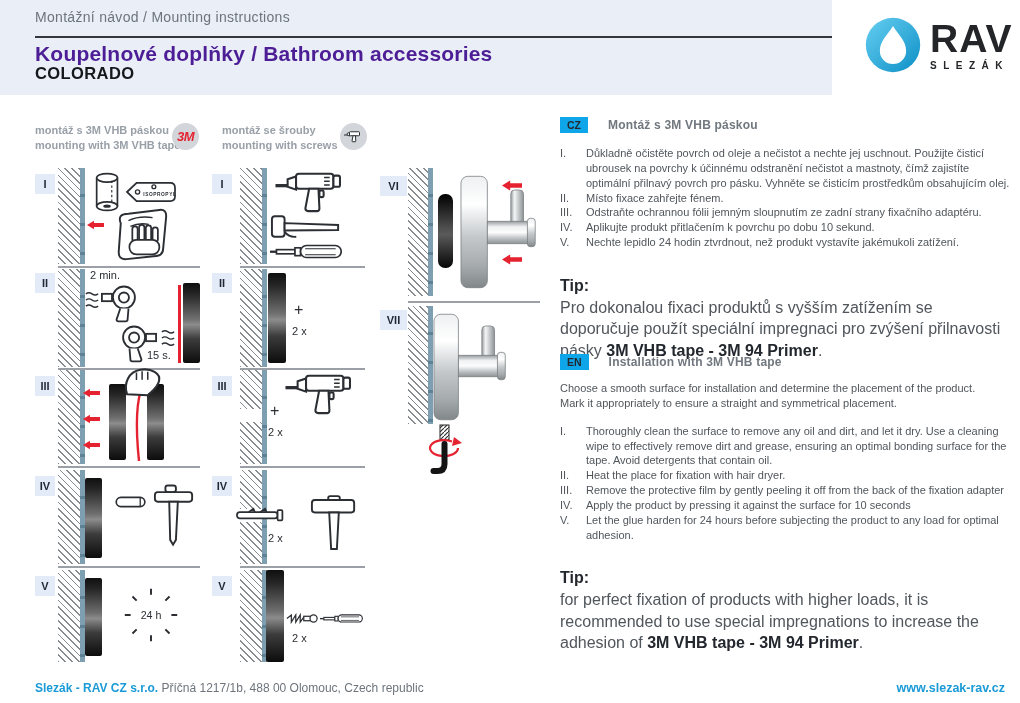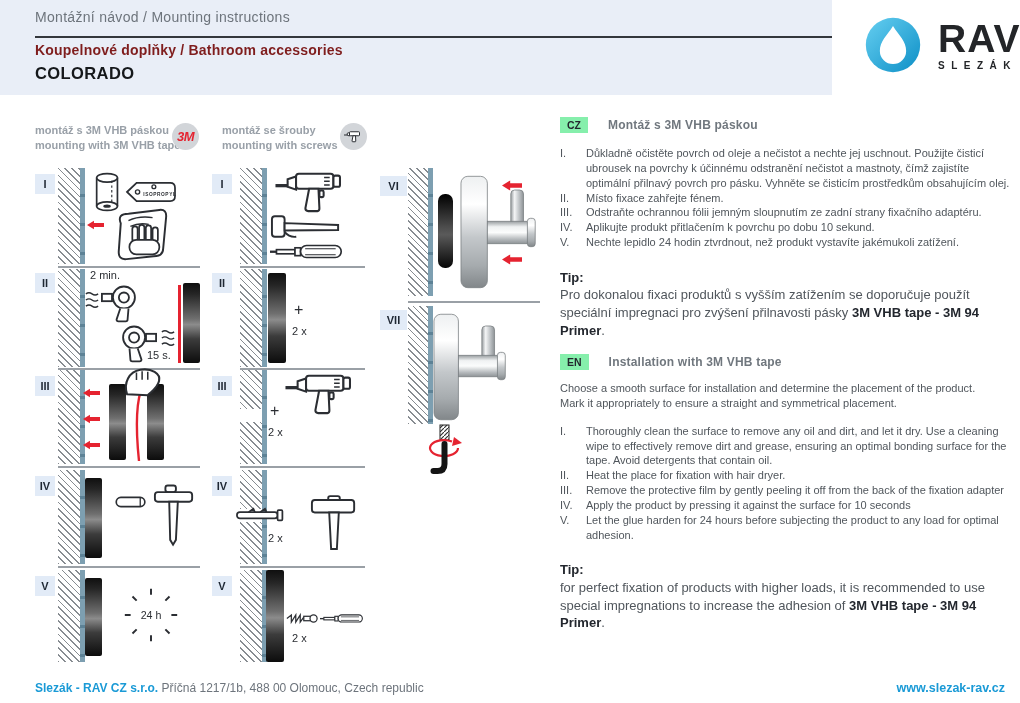--- a/index.html
+++ b/index.html
@@ -2,24 +2,24 @@
 <html><head>
 <meta charset="utf-8">
 <style>
   html,body{margin:0;padding:0;background:#fff;}
   .page{position:relative;width:1020px;height:703px;background:#fff;overflow:hidden;
         font-family:"Liberation Sans",sans-serif;-webkit-font-smoothing:antialiased;}
   
   .hband{position:absolute;left:0;top:0;width:832px;height:95px;background:#e9eef7;}
   .doc-title{position:absolute;left:35px;top:9px;font-size:14px;color:#6d747c;letter-spacing:.3px;text-align:right;}
   .hline{position:absolute;left:35px;top:36px;width:797px;height:2px;background:#33373c;}
-  .prod-title{position:absolute;left:35px;top:42px;font-size:14px;font-weight:700;color:#7f1d1d;letter-spacing:.2px;}
+  .prod-title{position:absolute;left:35px;top:42px;font-size:21px;font-weight:700;color:#4c1d95;letter-spacing:.2px;}
   .prod-name{position:absolute;left:35px;top:64px;font-size:16.5px;font-weight:700;color:#15181b;letter-spacing:.4px;}
   
-  .logo{position:absolute;left:864px;top:16px;display:flex;align-items:center;gap:16px;}
+  .logo{position:absolute;left:864px;top:16px;display:flex;align-items:center;gap:8px;}
   .logo-txt{display:flex;flex-direction:column;line-height:1;}
   .logo-brand{font-size:39px;font-weight:800;color:#232528;letter-spacing:1px;}
   .logo-sub{font-size:10px;font-weight:700;color:#232528;letter-spacing:6.5px;margin-top:3px;}
   
   .mhead{position:absolute;top:123px;font-size:11px;font-weight:600;color:#99a0a8;line-height:1.35;}
   .mcircle{position:absolute;top:123px;width:27px;height:27px;border-radius:50%;background:#d2d5d9;
            display:flex;align-items:center;justify-content:center;}
   .threem{color:#e52330;font-weight:800;font-style:italic;font-size:13px;letter-spacing:-.5px;}
   
   .col{position:absolute;}
@@ -35,28 +35,28 @@
   .sep{position:absolute;height:1.5px;background:#9aa0a6;}
   .illt{position:absolute;font-size:11px;color:#2b2e33;white-space:nowrap;}
   .plus{font-size:16px;}
   .svgi{position:absolute;}
   .disc{position:absolute;border-radius:7px;
         background:linear-gradient(180deg,#000 0%,#4d4d4d 45%,#5a5a5a 55%,#050505 100%);}
   .hole{position:absolute;background:#fff;}
   
   .sect{position:absolute;left:560px;width:452px;}
   .sect-head{display:flex;align-items:center;gap:20px;}
-  .lang-badge{background:#86efac;padding:2px 7px;font-size:10.5px;font-weight:700;color:#23272e;}
+  .lang-badge{background:#0ea5e9;padding:2px 7px;font-size:10.5px;font-weight:700;color:#23272e;}
   .sect-title{font-size:12px;color:#70777e;font-weight:600;letter-spacing:.2px;}
   .intro{margin-top:11px;font-size:11px;color:#50565c;line-height:1.35;}
   .ilist{margin-top:13px;}
   .iitem{display:flex;font-size:11px;color:#50565c;line-height:1.35;}
   .inum{width:26px;flex:none;}
   .itext{flex:1;}
-  .tip{margin-top:19px;font-size:13px;color:#50565c;line-height:1.35;}
+  .tip{margin-top:25px;font-size:16px;color:#50565c;line-height:1.35;}
   .tip-label{font-weight:700;color:#23272e;}
   .prodb{font-weight:700;color:#23272e;}
   
   .footer-left{position:absolute;left:35px;top:681px;font-size:12px;color:#6d747c;}
   .company{color:#1a9ad6;font-weight:700;}
   .footer-right{position:absolute;right:15px;top:681px;font-size:12.5px;color:#1a9ad6;font-weight:700;cursor:pointer;}
   svg{display:block;overflow:visible;}
 </style>
 </head>
 <body>

